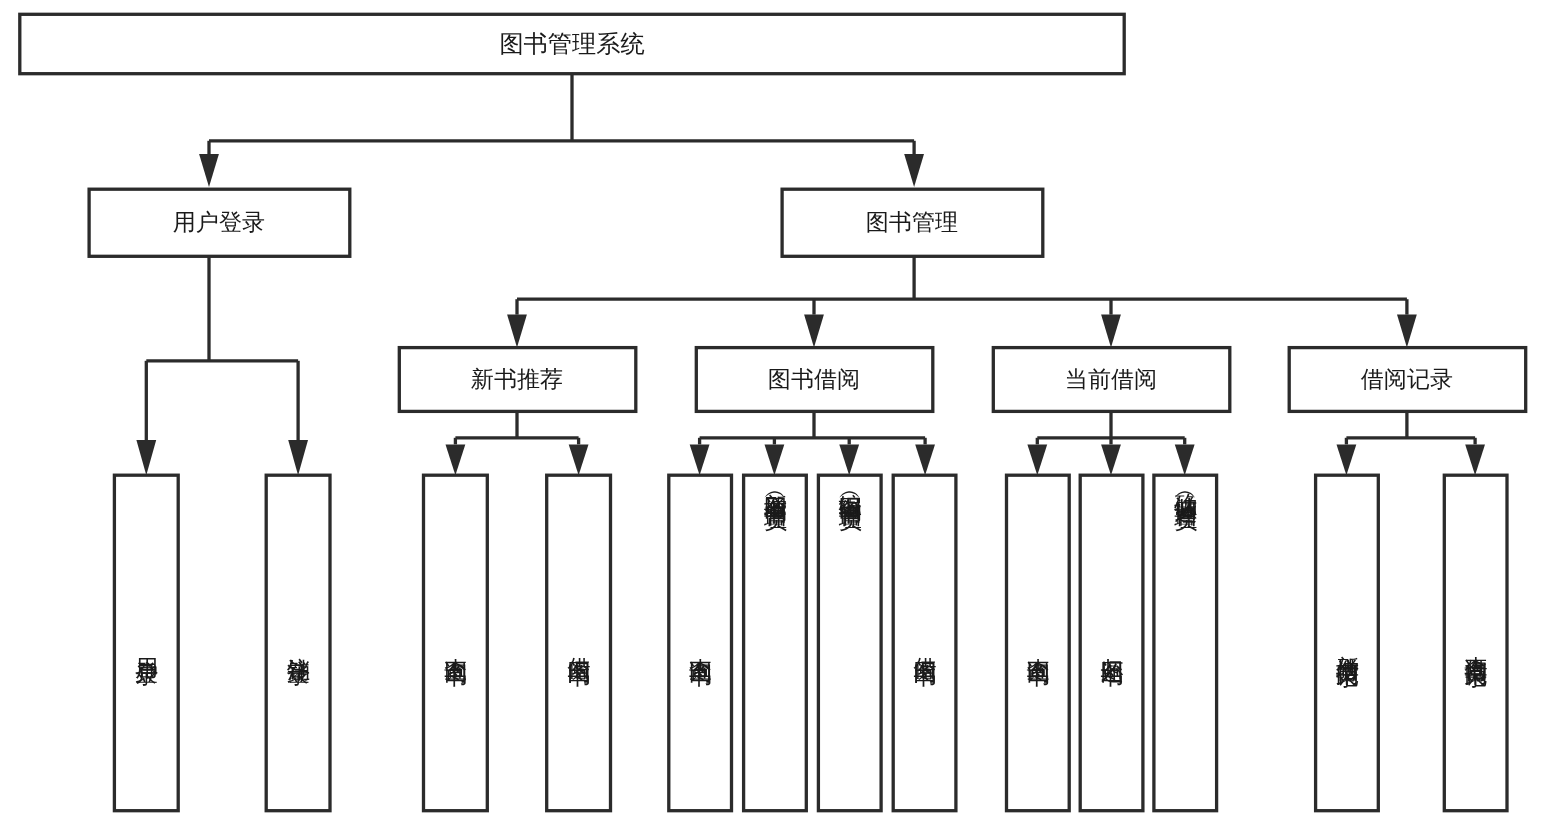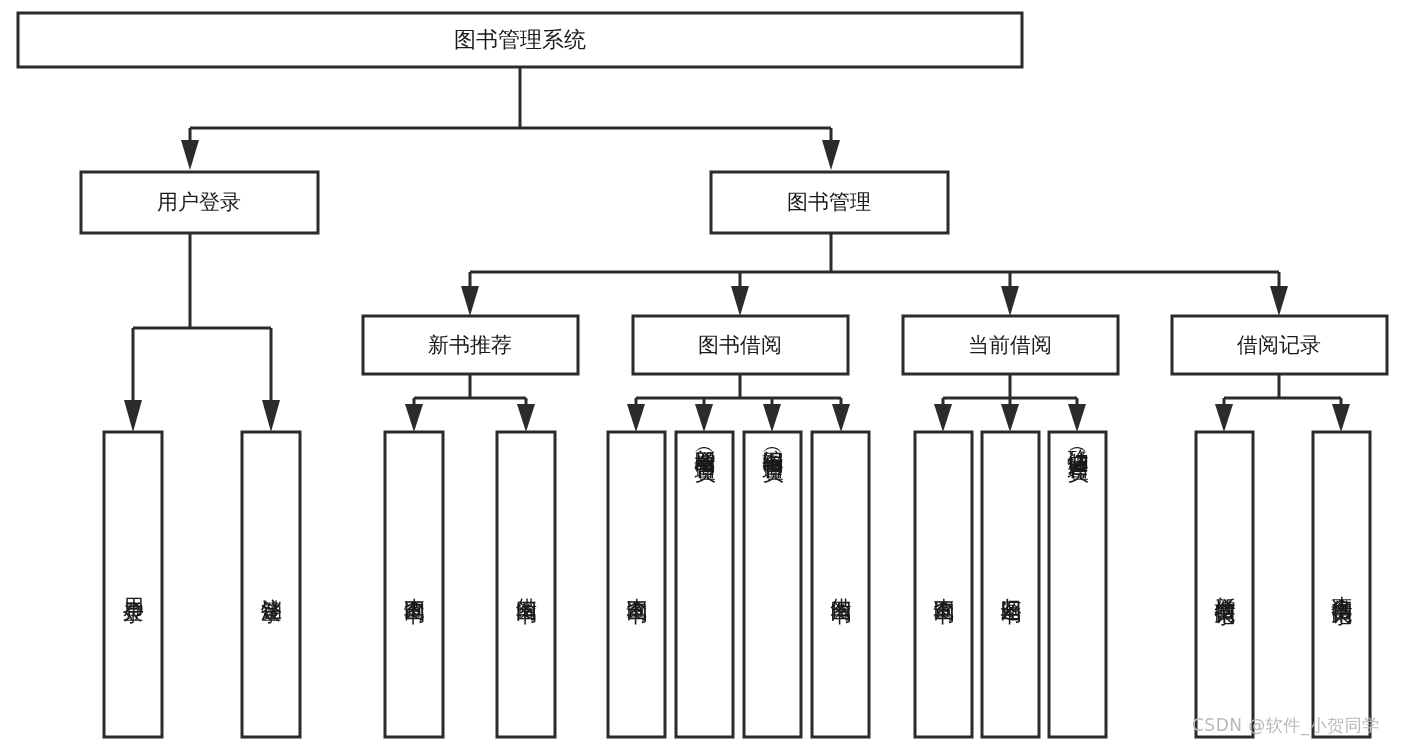--- a/index.html
+++ b/index.html
@@ -248,15 +248,14 @@
     <span class="leaf-label">确认归还（管理员）</span>
   </div>
 
   <div class="leaf-label-wrap" style="left:1196px; top:432px; width:57px; height:305px;">
     <span class="leaf-label">新增借阅记录</span>
   </div>
   <div class="leaf-label-wrap" style="left:1313px; top:432px; width:57px; height:305px;">
     <span class="leaf-label">查询借阅记录</span>
   </div>
 
-  <div class="watermark" style="left:1192px; top:714px;">CSDN @软件_小贺同学</div>
 
 </div>
 
 </body></html>

